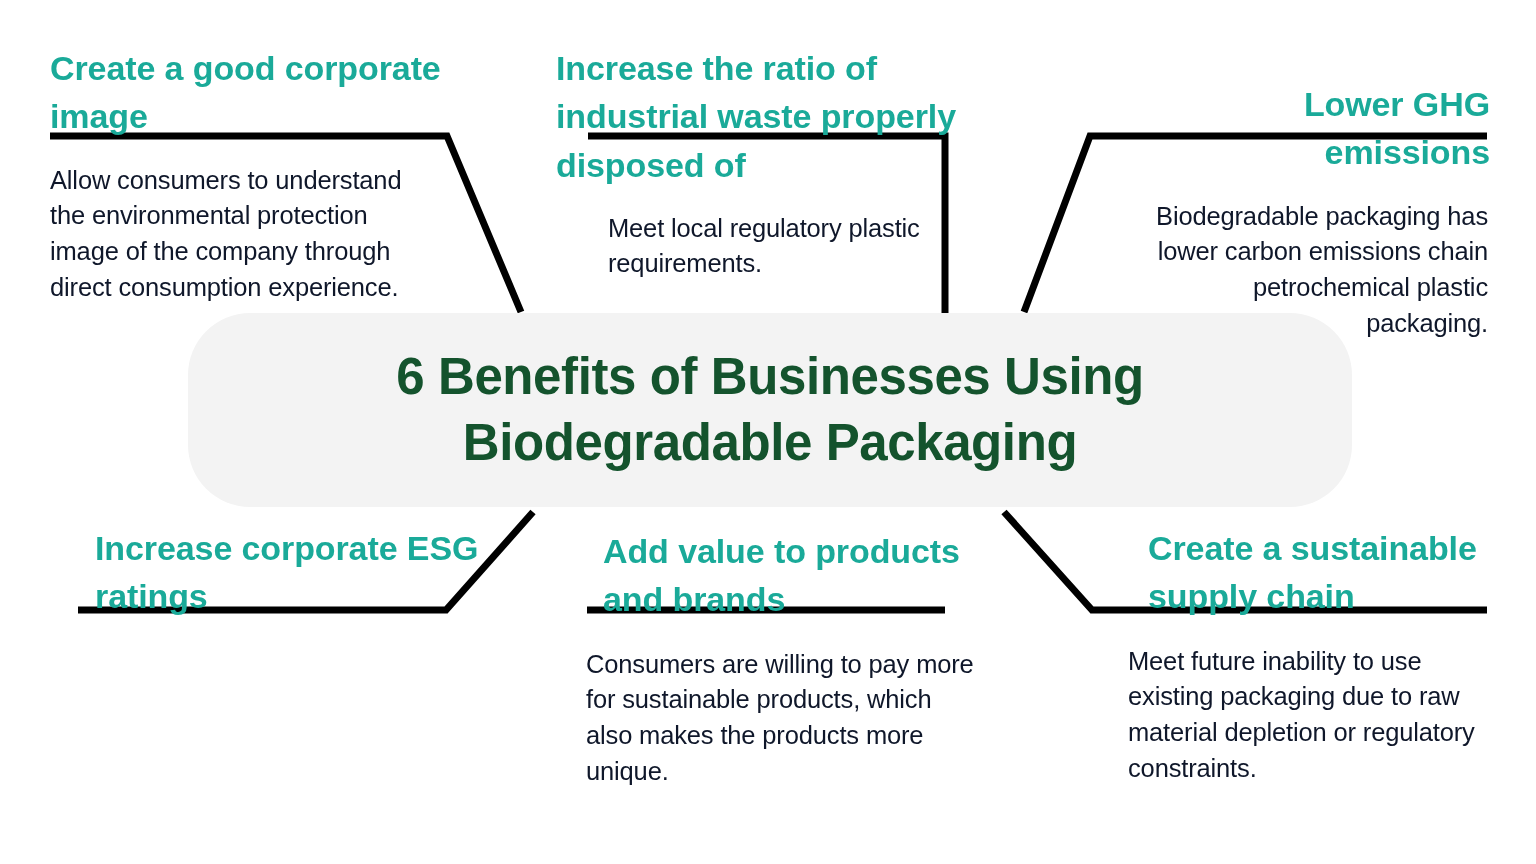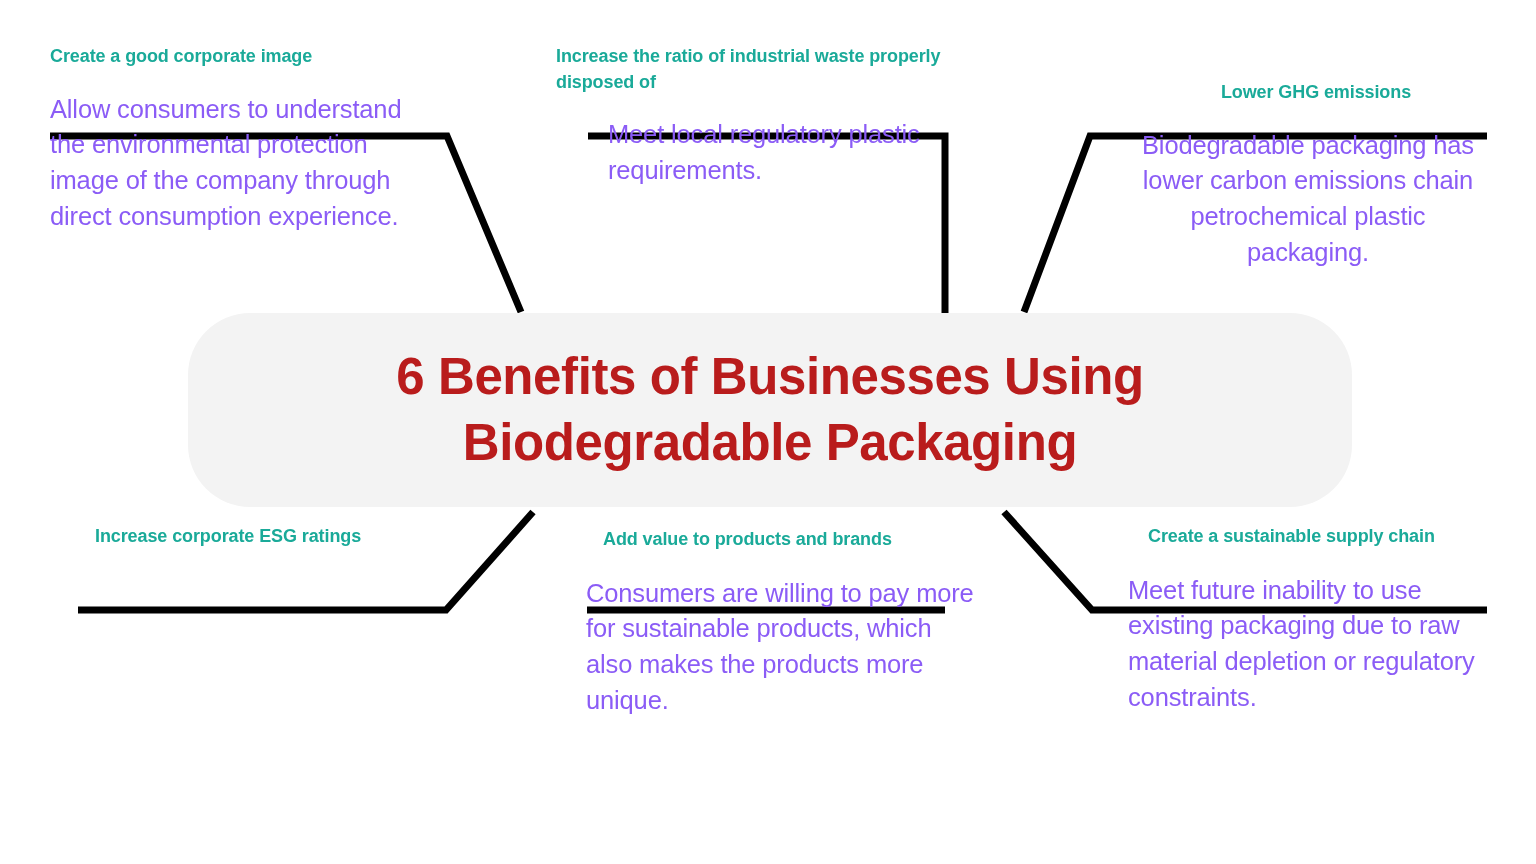--- a/index.html
+++ b/index.html
@@ -42,64 +42,64 @@
     width: 1164px;
     height: 194px;
     background: #F3F3F3;
     border-radius: 62px;
     z-index: 2;
     display: flex;
     align-items: center;
     justify-content: center;
   }
   #center-title {
-    color: #b91c1c;
+    color: #14532d;
     font-weight: 700;
     font-size: 51px;
     line-height: 1.30;
     text-align: center;
     letter-spacing: -0.4px;
     padding: 0 40px;
     white-space: pre-line;
   }
 
   
   .benefit {
     position: absolute;
     z-index: 3;
   }
   .benefit-heading {
     color: #1AAA99;
     font-weight: 700;
-    font-size: 18px;
+    font-size: 34px;
     line-height: 1.42;
     letter-spacing: -0.1px;
     margin: 0;
   }
   .benefit-body {
-    color: #8b5cf6;
+    color: #0f172a;
     font-weight: 400;
     font-size: 25.5px;
     line-height: 1.40;
     letter-spacing: -0.15px;
     margin: 0;
   }
 
   
   .benefit.top .benefit-heading { margin-bottom: 0; }
   .benefit.top .benefit-body { margin-top: 0; }
 
   
   #benefit-top-left           { left: 50px;  top: 44px;  width: 400px; }
   #benefit-top-left .benefit-body   { margin-top: 22px; width: 392px; }
 
   #benefit-top-middle         { left: 556px; top: 44px;  width: 420px; }
   #benefit-top-middle .benefit-body { margin-top: 22px; margin-left: 52px; width: 340px; }
 
-  #benefit-top-right          { left: 1090px; top: 80px; width: 400px; text-align: center; }
+  #benefit-top-right          { left: 1090px; top: 80px; width: 400px; text-align: right; }
   #benefit-top-right .benefit-heading { margin-left: 52px; }
   #benefit-top-right .benefit-body  { margin-top: 22px; margin-left: 38px; width: 360px; }
 
   
   #benefit-bottom-left        { left: 95px;  top: 524px; width: 400px; }
   #benefit-bottom-left .benefit-body { margin-top: 23px; margin-left: -17px; width: 380px; }
 
   #benefit-bottom-middle      { left: 603px; top: 527px; width: 400px; }
   #benefit-bottom-middle .benefit-body { margin-top: 23px; margin-left: -17px; width: 390px; }
 

